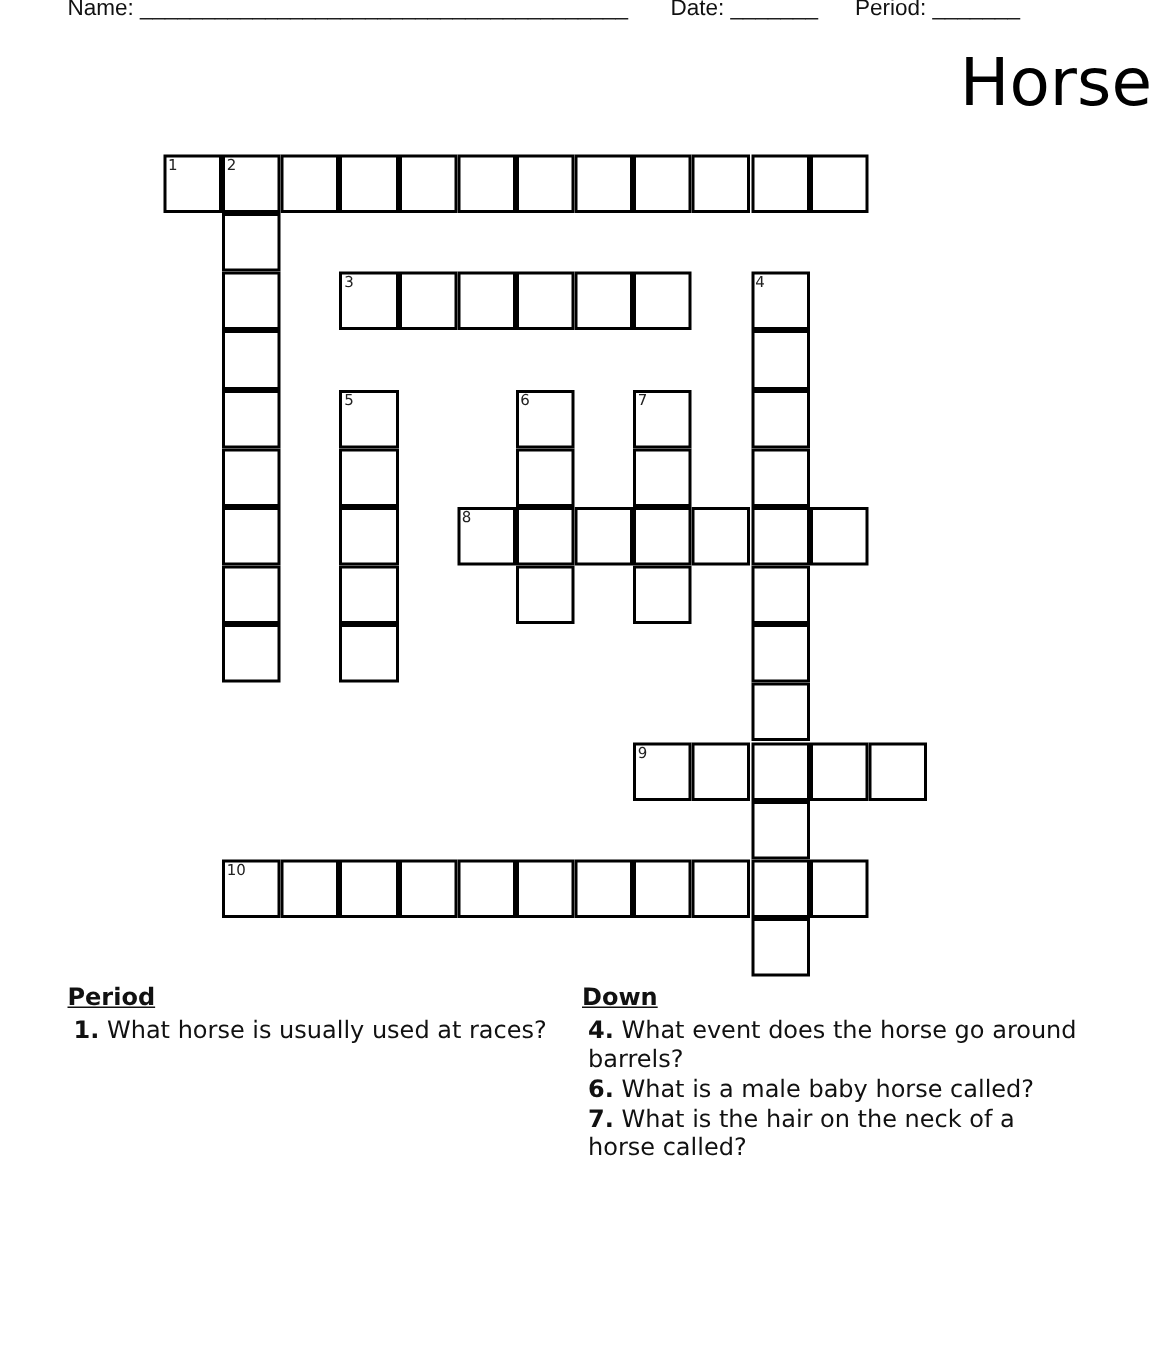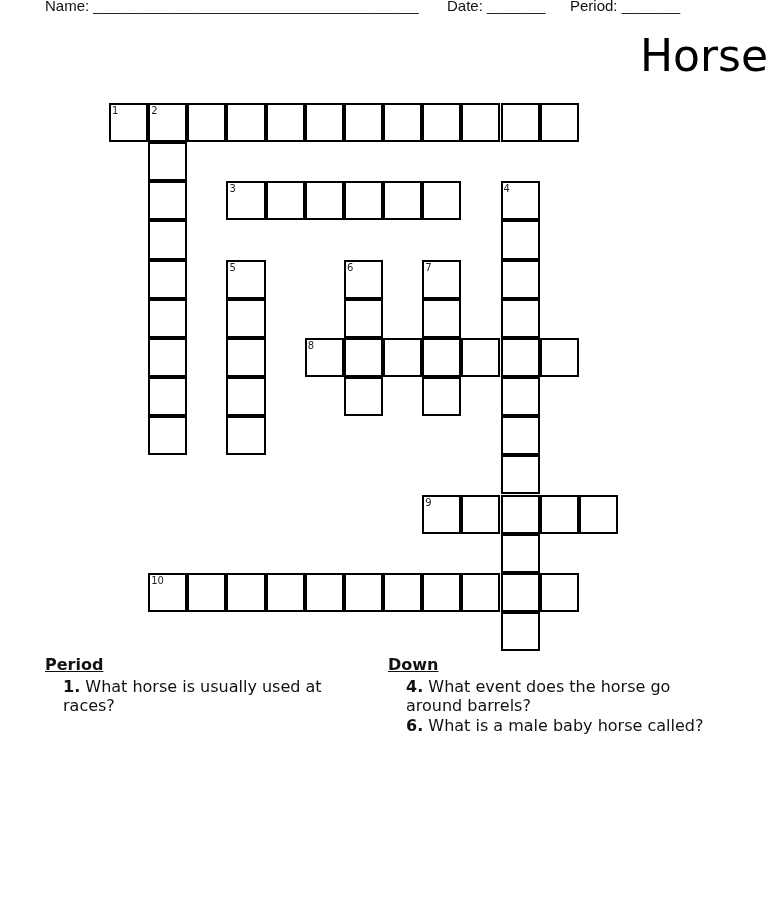--- a/index.html
+++ b/index.html
@@ -7,21 +7,21 @@
   .header { position:absolute; top:-3px; left:45px; font-family:"Liberation Sans", sans-serif; font-size:15px; color:#111; white-space:pre; }
   .header span { position:absolute; top:0; white-space:pre; }
   .title { position:absolute; top:30px; left:0; width:768px; text-align:right; font-family:"DejaVu Sans", sans-serif; font-size:44px; color:#000; font-weight:normal; letter-spacing:0px; }
   .grid { position:absolute; left:110px; top:104px; }
   .cell { position:absolute; width:39.15px; height:39.15px; box-sizing:border-box; border:2px solid #000; background:#fff; margin-left:-1px; margin-top:-1px; }
   .cell .num { position:absolute; top:0; left:1px; font-family:"DejaVu Sans", sans-serif; font-size:10px; line-height:11px; color:#222; }
   .clues { position:absolute; top:655px; font-family:"DejaVu Sans", sans-serif; font-size:16px; line-height:19px; color:#111; }
   .clues.across { left:45px; width:320px; }
   .clues.down { left:388px; width:330px; }
   .clues h3 { margin:0 0 2px 0; font-size:16px; font-weight:bold; text-decoration:underline; line-height:20px; }
-  .clue { margin:0 0 1px 18px; }
+  .clue { margin:0 0 1px 4px; }
   .clue b { font-weight:bold; }
 </style>
 </head>
 <body>
 
 <div class="header">
   <span style="left:0">Name: _______________________________________</span>
   <span style="left:402px">Date: _______</span>
   <span style="left:525px">Period: _______</span>
 </div>
@@ -122,13 +122,14 @@
 
 <div class="clues across">
   <h3>Period</h3>
   <div class="clue"><b>1.</b><span> What horse is usually used at races?</span></div>
 </div>
 
 <div class="clues down">
   <h3>Down</h3>
   <div class="clue"><b>4.</b><span> What event does the horse go around barrels?</span></div>
   <div class="clue"><b>6.</b><span> What is a male baby horse called?</span></div>
+  <div class="clue"><b>7.</b><span> What is the hair on the neck of a horse called?</span></div>
 </div>
 
 </body></html>

